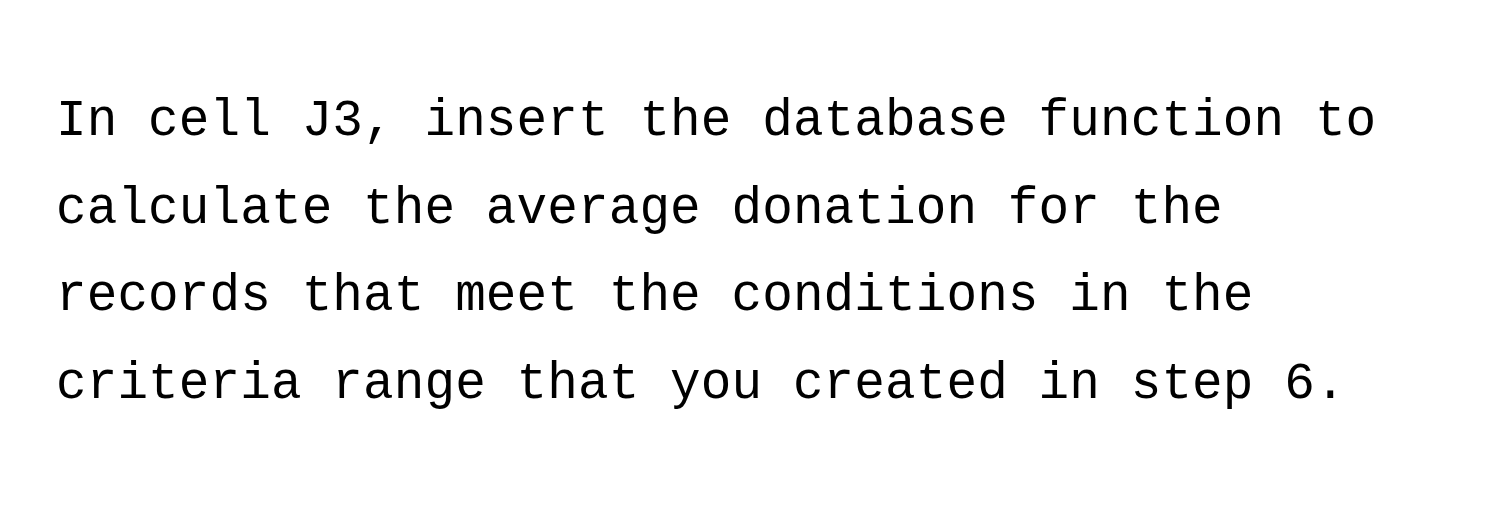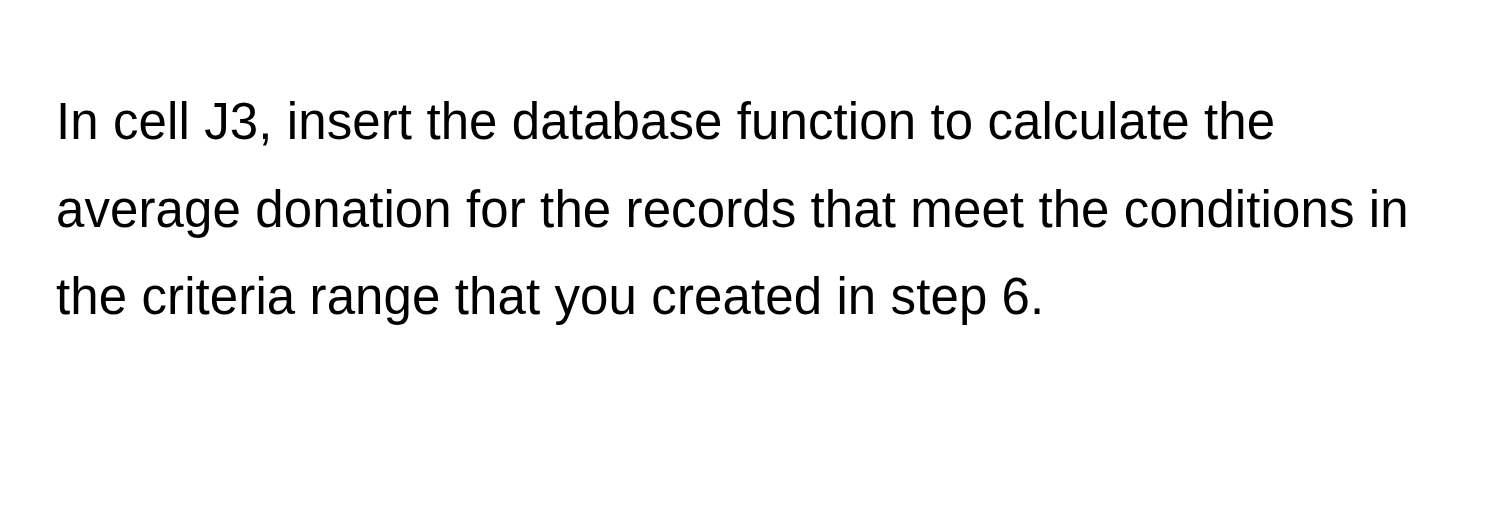--- a/index.html
+++ b/index.html
@@ -18,20 +18,21 @@
       width: 100%;
       height: 100%;
       padding: 78px 56px 0 56px;
     }
     .instruction-text {
       font-size: 51px;
       line-height: 1.72;
       color: #000000;
       font-weight: 400;
       letter-spacing: 0.1px;
+      font-family: Liberation Mono, monospace;
     }
   </style>
 </head>
 <body>
 
 <div class="page">
   <p class="instruction-text">In cell J3, insert the database function to calculate the average donation for the records that meet the conditions in the criteria range that you created in step 6.</p>
 </div>
 
 </body></html>

